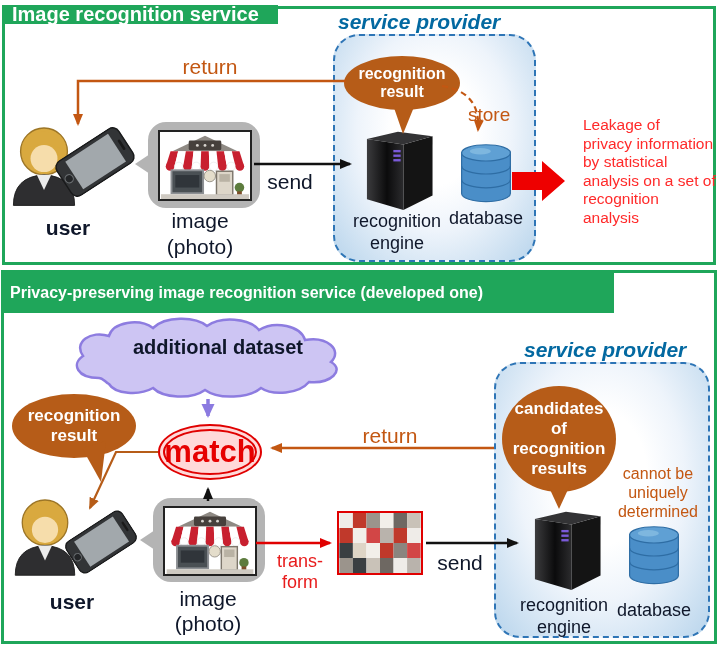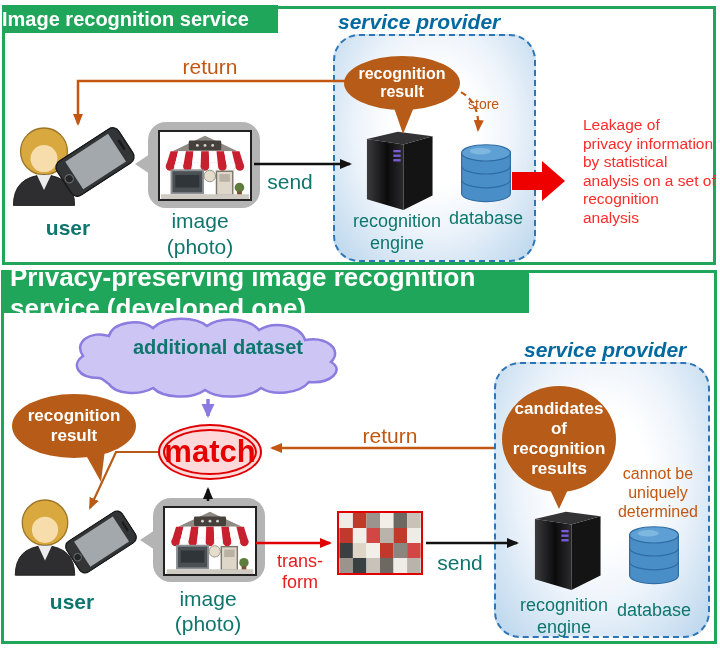--- a/index.html
+++ b/index.html
@@ -15,39 +15,39 @@
   .hdr{background:var(--green);color:#fff;font-weight:bold;display:flex;align-items:center;}
   .provider-title{font-weight:bold;color:#0369a1;font-size:21px;font-style:italic;}
   .dashedbox{border:2.5px dashed var(--blue-border);border-radius:26px;
     background:radial-gradient(ellipse at 50% 42%, #ffffff 30%, #eef4fb 55%, #b9d5ec 100%);}
   .bubble{background:var(--bubble);border-radius:50%;color:#fff;font-weight:bold;
     display:flex;flex-direction:column;align-items:center;justify-content:center;text-align:center;}
   .graybubble{background:var(--gray-bubble);border-radius:18px;}
   .tail-left{position:absolute;left:-13px;top:32px;width:0;height:0;
     border-top:10px solid transparent;border-bottom:10px solid transparent;
     border-right:15px solid var(--gray-bubble);}
-  .lbl{color:#0f766e;font-size:21px;text-align:center;}
+  .lbl{color:#0f172a;font-size:21px;text-align:center;}
   .lbl-b{font-weight:bold;}
   .orange-t{color:var(--orange);}
   .red-t{color:#ff2a2a;}
   .imgframe{background:#fff;border:2px solid #222;}
   .match-outer{border:2.5px solid #e00000;border-radius:50%;background:var(--match-fill);padding:3px;}
   .match-inner{width:100%;height:100%;border:2.5px solid #e00000;border-radius:50%;background:var(--match-fill);
     display:flex;align-items:center;justify-content:center;color:#e60000;font-weight:bold;font-size:31px;}
   .phone{transform:rotate(57deg);}
   svg{display:block;}
   #overlay{position:absolute;left:0;top:0;pointer-events:none;}
 </style>
 </head>
 <body>
 
 <div id="stage">
 
   <div class="abs frame" style="left:2px;top:6px;width:714px;height:259px;"></div>
-  <div class="abs hdr" style="left:2px;top:5px;width:276px;height:28px;font-size:20px;">
+  <div class="abs hdr" style="left:2px;top:5px;width:276px;height:19px;font-size:20px;padding-left:10px;">
     <span>Image recognition service</span>
   </div>
 
   <div class="abs" style="left:8px;top:118px;">
     <svg width="72" height="92" viewBox="0 0 80 92">
       <circle cx="40" cy="32" r="26" fill="#d9a93f" stroke="#9c7526" stroke-width="1.5"></circle>
       <ellipse cx="40" cy="40" rx="15" ry="15" fill="#f6ddab"></ellipse>
       <path d="M16,36 Q14,12 40,10 Q66,12 64,36 Q58,24 40,24 Q22,24 16,36 Z" fill="#d9a93f"></path>
       <path d="M6,92 Q6,60 40,58 Q74,60 74,92 Z" fill="#2e2e30" stroke="#1a1a1a"></path>
       <polygon points="32,58 48,58 40,75" fill="#ececec"></polygon>
@@ -155,34 +155,34 @@
       <path d="M2,28 A30,10 0 0 0 62,28" fill="none" stroke="#2e6da4" stroke-width="1.5"></path>
       <path d="M2,45 A30,10 0 0 0 62,45" fill="none" stroke="#2e6da4" stroke-width="1.5"></path>
       <ellipse cx="32" cy="12" rx="30" ry="10" fill="#5fa0d4" stroke="#2e6da4" stroke-width="1.5"></ellipse>
       <ellipse cx="25" cy="10" rx="13" ry="4" fill="#8cc0e4" opacity="0.7"></ellipse>
     </svg>
   </div>
   <div class="abs lbl" style="left:436px;top:208px;width:100px;font-size:18px;">
     <span>database</span>
   </div>
 
-  <div class="abs lbl orange-t" style="left:468px;top:96px;width:60px;font-size:14px;text-align:left;">
+  <div class="abs lbl orange-t" style="left:468px;top:104px;width:60px;font-size:19px;text-align:left;">
     <span>store</span>
   </div>
 
   <div class="abs red-t" style="left:583px;top:116px;width:134px;font-size:15.5px;line-height:18.5px;text-align:left;">
     <div>Leakage of</div>
     <div>privacy information</div>
     <div>by statistical</div>
     <div>analysis on a set of</div>
     <div>recognition analysis</div>
   </div>
 
   <div class="abs frame" style="left:1px;top:270px;width:716px;height:374px;"></div>
-  <div class="abs hdr" style="left:1px;top:272px;width:528px;height:41px;font-size:26px;padding-left:9px;">
+  <div class="abs hdr" style="left:1px;top:272px;width:613px;height:41px;font-size:16px;padding-left:9px;">
     <span>Privacy-preserving image recognition service (developed one)</span>
   </div>
 
   <div class="abs" style="left:68px;top:316px;">
     <svg width="282" height="84" viewBox="0 0 280 84">
       <path d="M30,62 C8,62 2,48 14,40 C4,26 22,14 40,20 C44,6 70,2 84,12 C96,0 126,0 138,10
                C152,0 180,2 190,14 C206,4 232,10 236,24 C258,20 274,34 262,46 C276,54 262,68 240,66
                C230,78 204,80 192,72 C180,82 150,84 136,74 C122,84 94,82 84,72 C70,80 46,78 40,68
                C36,66 34,62 30,62 Z" fill="var(--cloud-fill)" stroke="var(--cloud-border)" stroke-width="2.5"></path>
     </svg>

